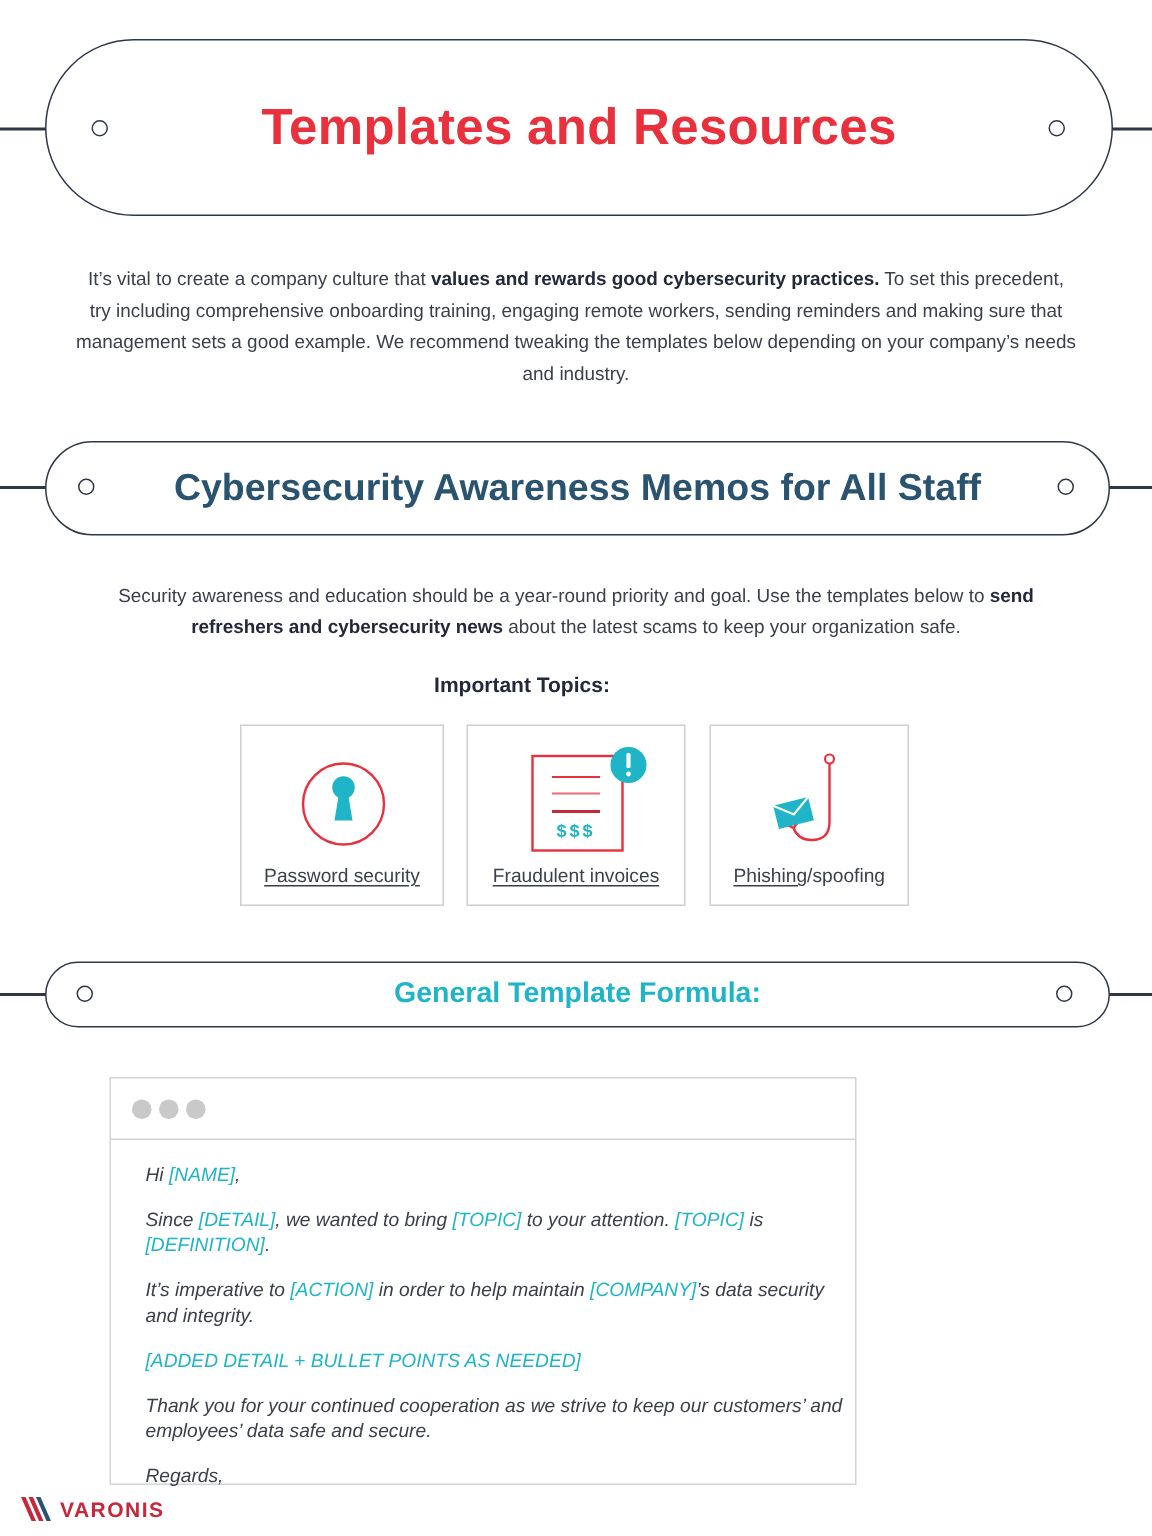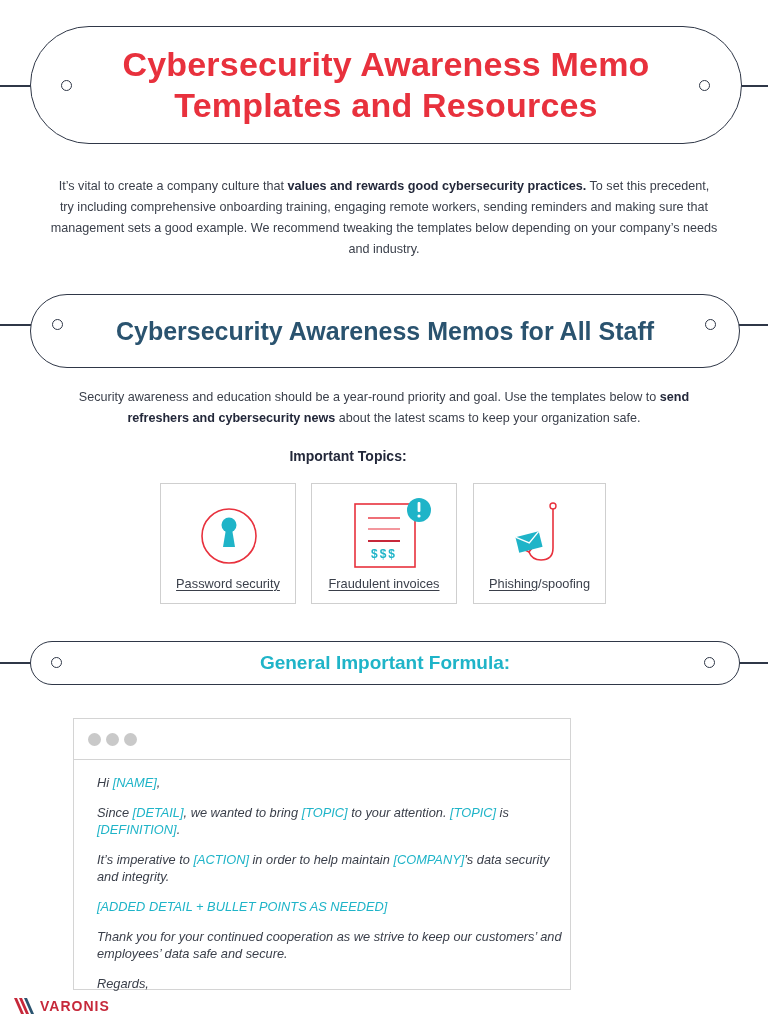--- a/index.html
+++ b/index.html
@@ -11,21 +11,21 @@
     position:absolute; border:1.5px solid #2f3747; border-radius:60px; box-sizing:border-box;
     display:flex; align-items:center; justify-content:center; text-align:center; background:#fff;
   }
   .hline { position:absolute; height:1.5px; background:#2f3747; }
   .knob {
     position:absolute; width:11px; height:11px; border:1.5px solid #2f3747; border-radius:50%;
     background:#fff; box-sizing:border-box;
   }
   #p1 { left:30px; top:26px; width:712px; height:118px; border-radius:70px; }
   #p1 .title { color:#e8313d; font-weight:bold; font-size:34px; line-height:41px; letter-spacing:0.2px; }
-  #p2 { left:30px; top:294px; width:710px; height:74px; }
+  #p2 { left:30px; top:294px; width:710px; height:63px; }
   #p2 .title { color:#2a536f; font-weight:bold; font-size:25px; }
   #p3 { left:30px; top:641px; width:710px; height:44px; }
   #p3 .title { color:#1fb4c8; font-weight:bold; font-size:19px; }
 
   .para { position:absolute; left:50px; width:668px; text-align:center; font-size:12.6px; line-height:21px; color:#3a3f4a; }
   .para b { color:#23283a; }
   #intro { top:176px; }
   #intro2 { top:387px; }
   #topics-heading { position:absolute; top:448px; left:0; width:696px; text-align:center; font-weight:bold; font-size:14px; color:#23283a; }
 
@@ -49,21 +49,20 @@
   #logo { position:absolute; left:14px; top:998px; display:flex; align-items:flex-end; }
   #logo .word { color:#c6283a; font-weight:bold; font-size:14px; letter-spacing:1px; margin-left:4px; }
 </style>
 </head>
 <body>
 
 <div class="hline" style="left:0; top:85px; width:62px;"></div>
 <div class="hline" style="left:710px; top:85px; width:58px;"></div>
 <div id="p1" class="pill">
   <div class="title">
-    <div>Cybersecurity Awareness Memo</div>
     <div>Templates and Resources</div>
   </div>
 </div>
 <div class="knob" style="left:61px; top:80px;"></div>
 <div class="knob" style="left:699px; top:80px;"></div>
 
 <div id="intro" class="para">
   <span>It’s vital to create a company culture that </span><b>values and rewards good cybersecurity practices.</b><span> To set this precedent, try including comprehensive onboarding training, engaging remote workers, sending reminders and making sure that management sets a good example. We recommend tweaking the templates below depending on your company’s needs and industry.</span>
 </div>
 
@@ -113,21 +112,21 @@
       <rect x="7" y="36" width="24" height="16" fill="#1fb4c8"></rect>
       <path d="M7 36 L19 45 L31 36" fill="none" stroke="#fff" stroke-width="1.4"></path>
     </g>
   </svg>
   <div class="lbl"><u>Phishing</u><span>/spoofing</span></div>
 </div>
 
 <div class="hline" style="left:0; top:662px; width:55px;"></div>
 <div class="hline" style="left:712px; top:662px; width:56px;"></div>
 <div id="p3" class="pill">
-  <div class="title">General Important Formula:</div>
+  <div class="title">General Template Formula:</div>
 </div>
 <div class="knob" style="left:51px; top:657px;"></div>
 <div class="knob" style="left:704px; top:657px;"></div>
 
 <div id="memo">
   <div class="bar">
     <div class="dot" style="left:14px;"></div>
     <div class="dot" style="left:32px;"></div>
     <div class="dot" style="left:50px;"></div>
   </div>

